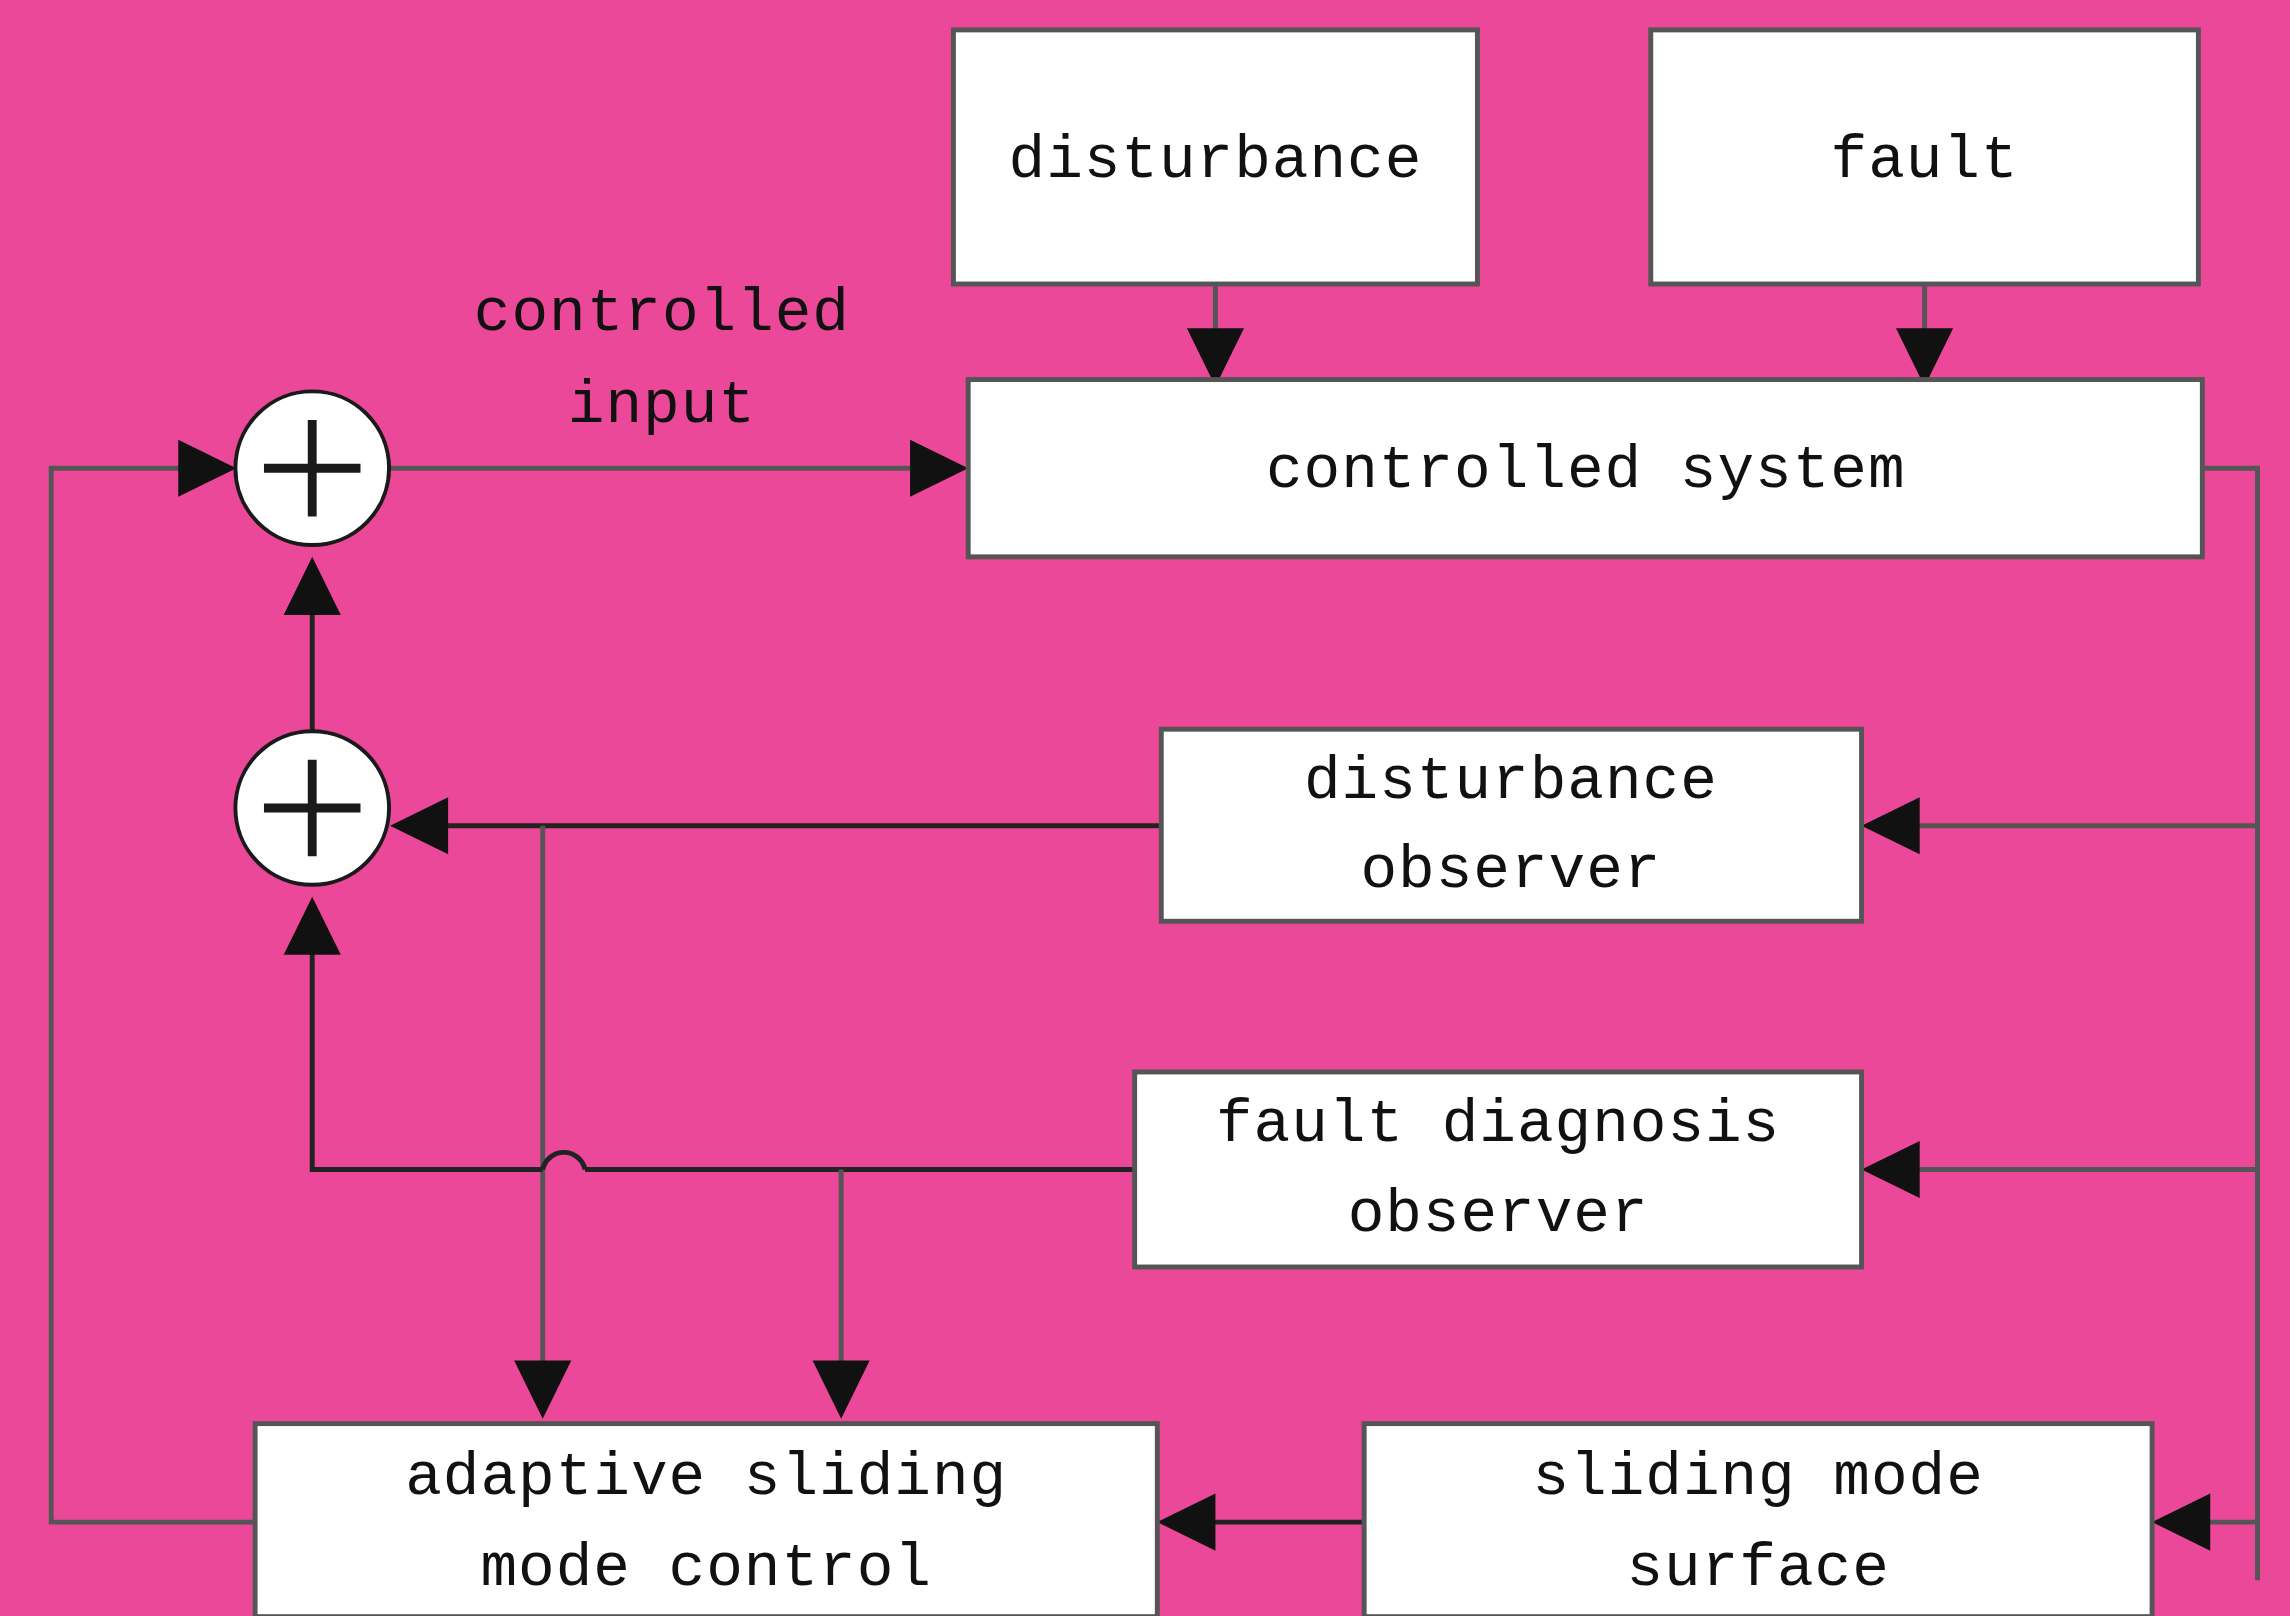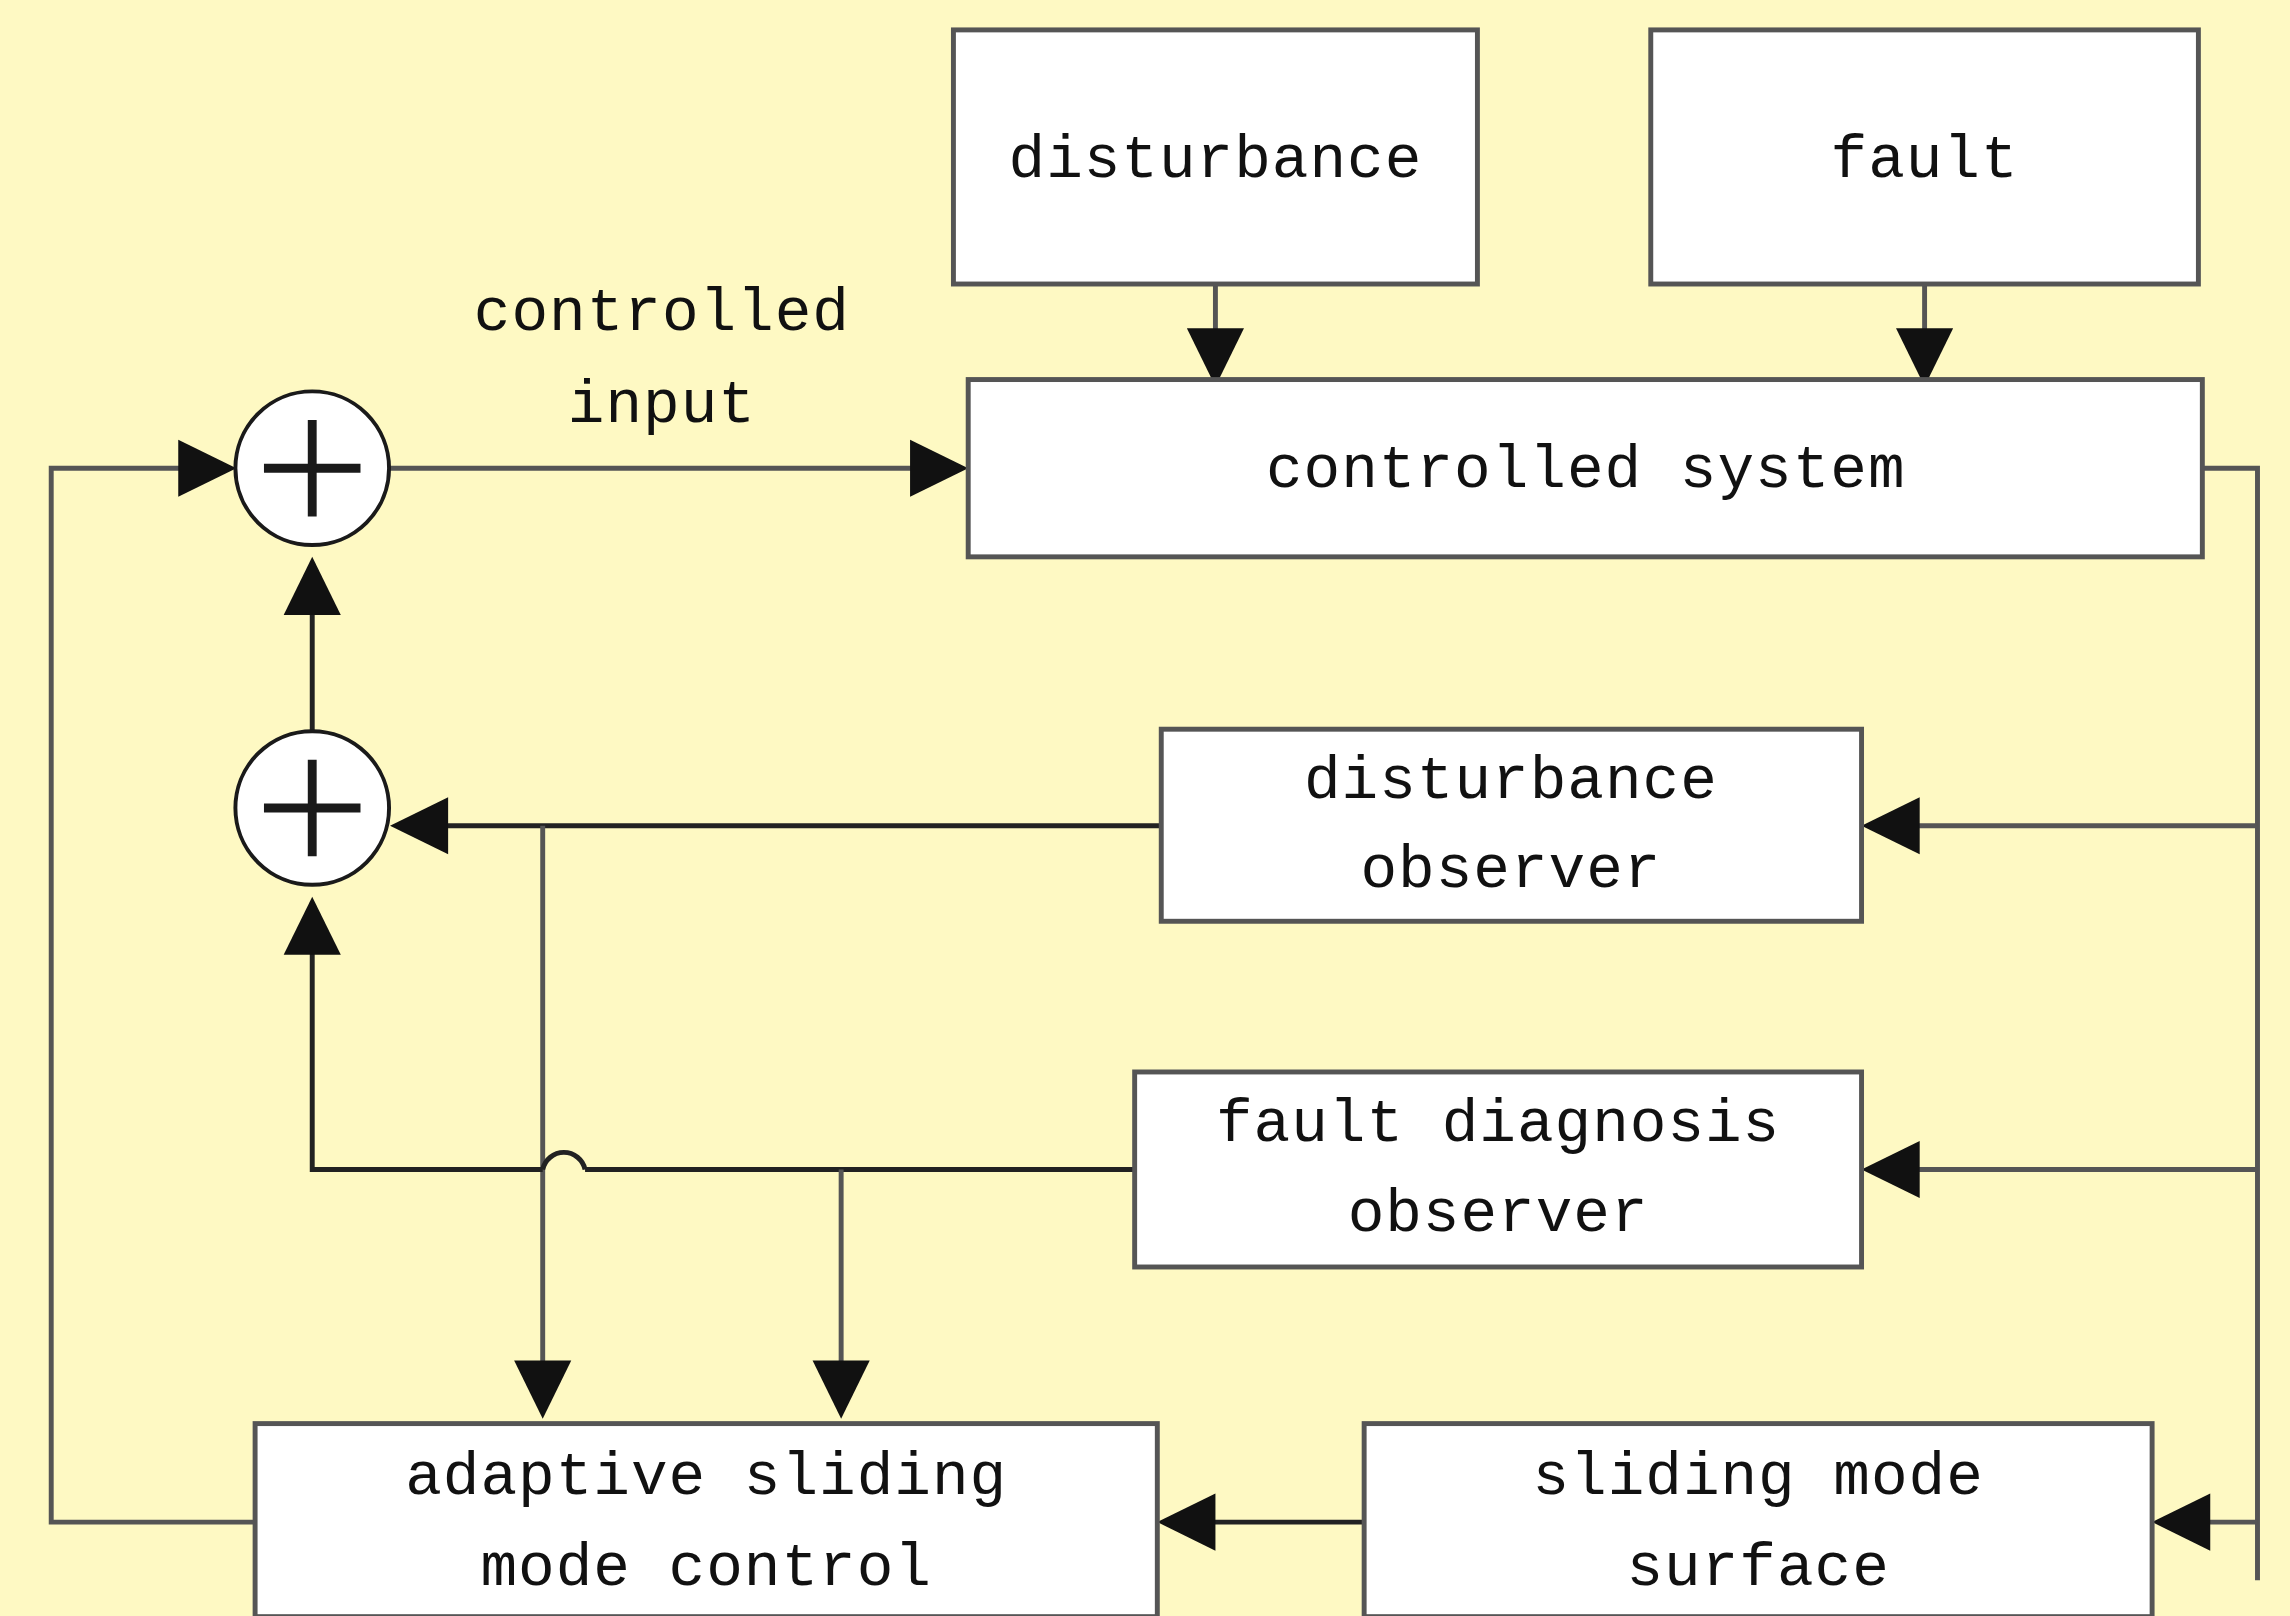--- a/index.html
+++ b/index.html
@@ -11,21 +11,21 @@
   body {
     width: 2290px;
     height: 1617px;
     overflow: hidden;
     font-family: "Liberation Mono", "DejaVu Sans Mono", monospace;
   }
   #diagram-root {
     position: relative;
     width: 2290px;
     height: 1617px;
-    background: #fef9c3;
+    background: #ec4899;
   }
   svg#diagram-svg {
     position: absolute;
     top: 0;
     left: 0;
     width: 2290px;
     height: 1617px;
     display: block;
   }
   .box-rect {

